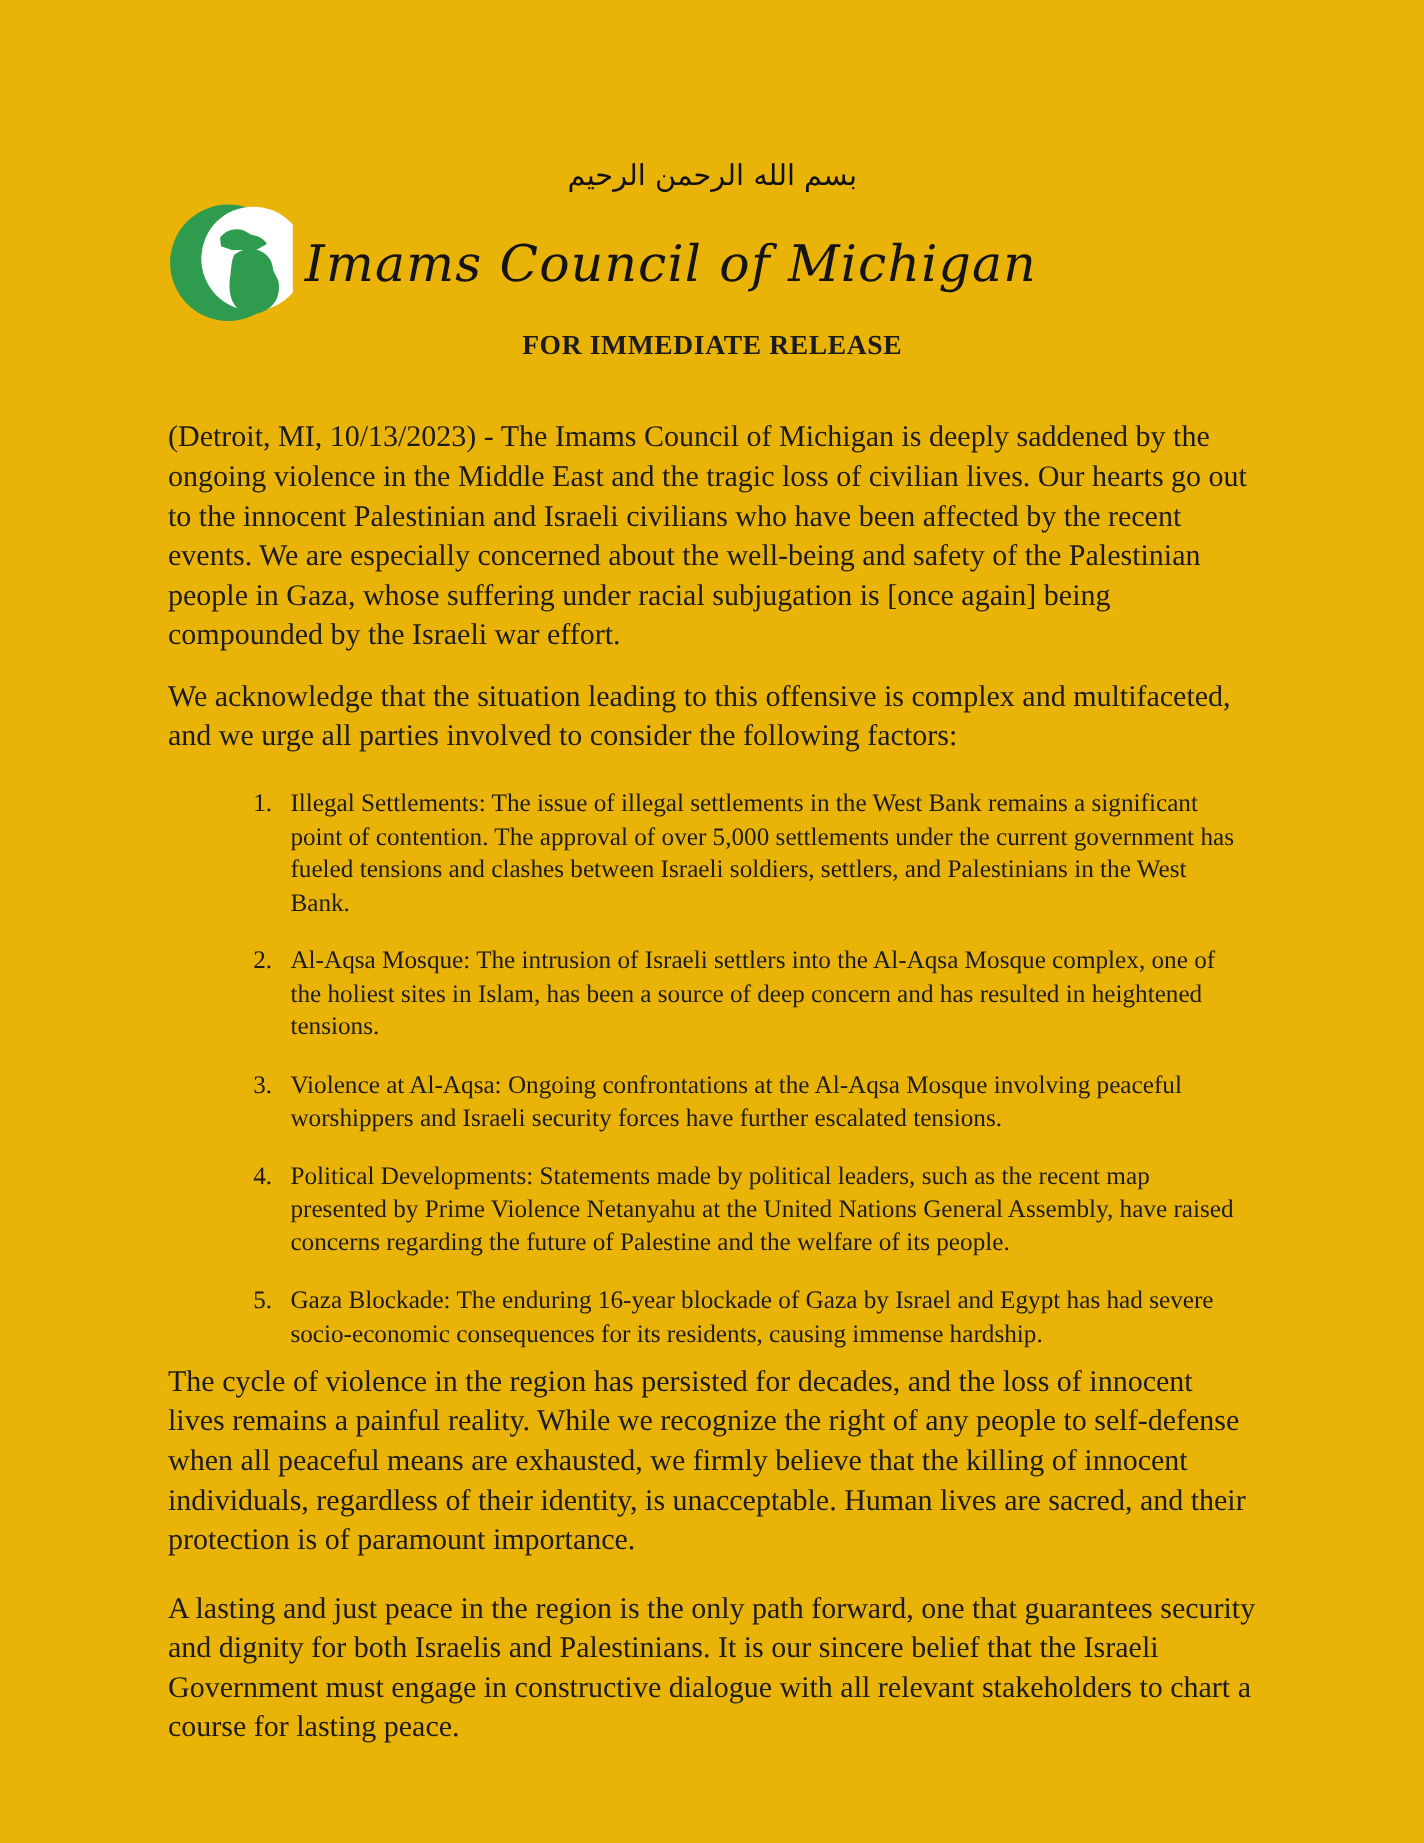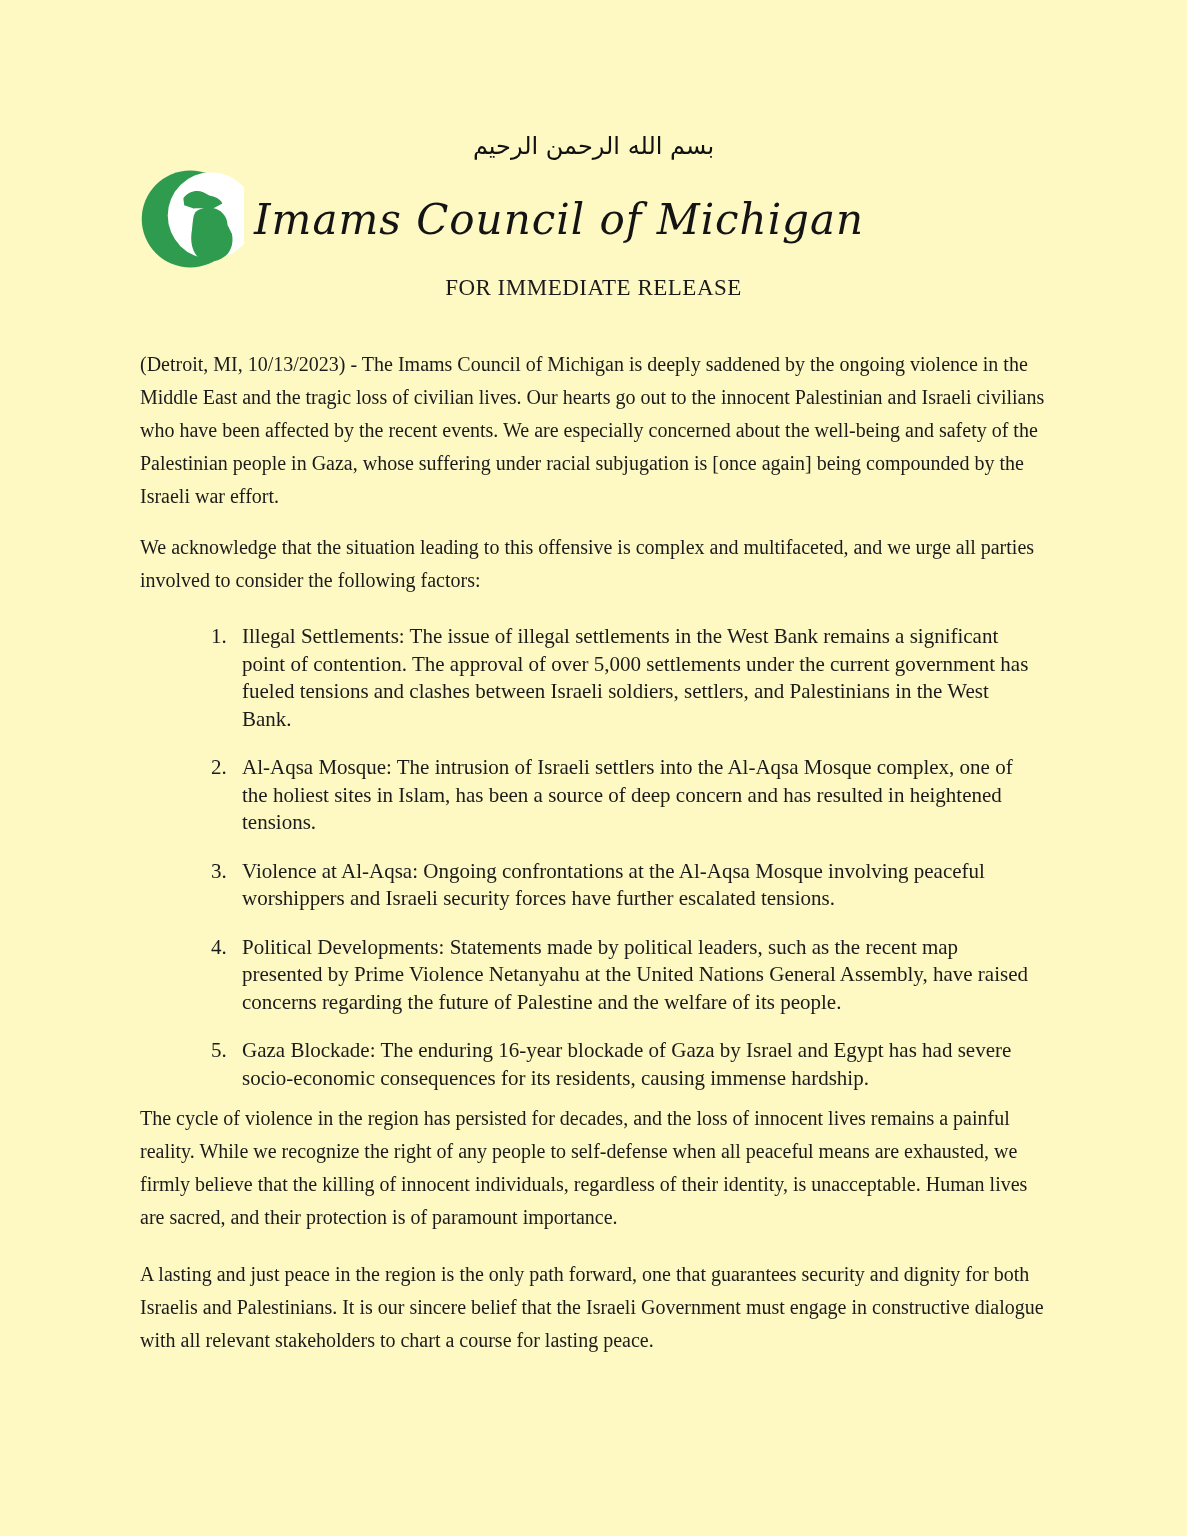--- a/index.html
+++ b/index.html
@@ -2,21 +2,21 @@
 <html><head>
 <meta charset="utf-8">
 <style>
   * { margin: 0; padding: 0; box-sizing: border-box; }
   html, body { background: #ffffff; }
   .page {
     position: relative;
     width: 1187px;
     height: 1536px;
     margin: 0 auto;
-    background: #fef9c3;
+    background: #eab308;
     font-family: "Liberation Serif", serif;
     color: #1b1b1b;
     padding: 126px 140px 0 140px;
     overflow: hidden;
   }
   .bismillah {
     text-align: center;
     font-family: "DejaVu Sans", sans-serif;
     font-size: 24px;
     line-height: 40px;
@@ -39,30 +39,31 @@
     white-space: nowrap;
     letter-spacing: 1px;
   }
   .release-line {
     text-align: center;
     font-size: 23px;
     letter-spacing: 0.5px;
     line-height: 28px;
     margin-top: 2px;
     color: #1b1b1b;
+    font-weight: bold;
   }
   .doc-title {
     margin-top: 47px;
     font-size: 27px;
     font-weight: bold;
     line-height: 33px;
     color: #151515;
   }
   .body-par {
-    font-size: 20px;
+    font-size: 25px;
     line-height: 33px;
     margin-top: 16px;
   }
   .par-first { margin-top: 46px; }
   .par-gap   { margin-top: 18px; }
   .factors-list {
     margin-top: 26px;
     padding-left: 92px;
     font-size: 21px;
     line-height: 27.5px;

